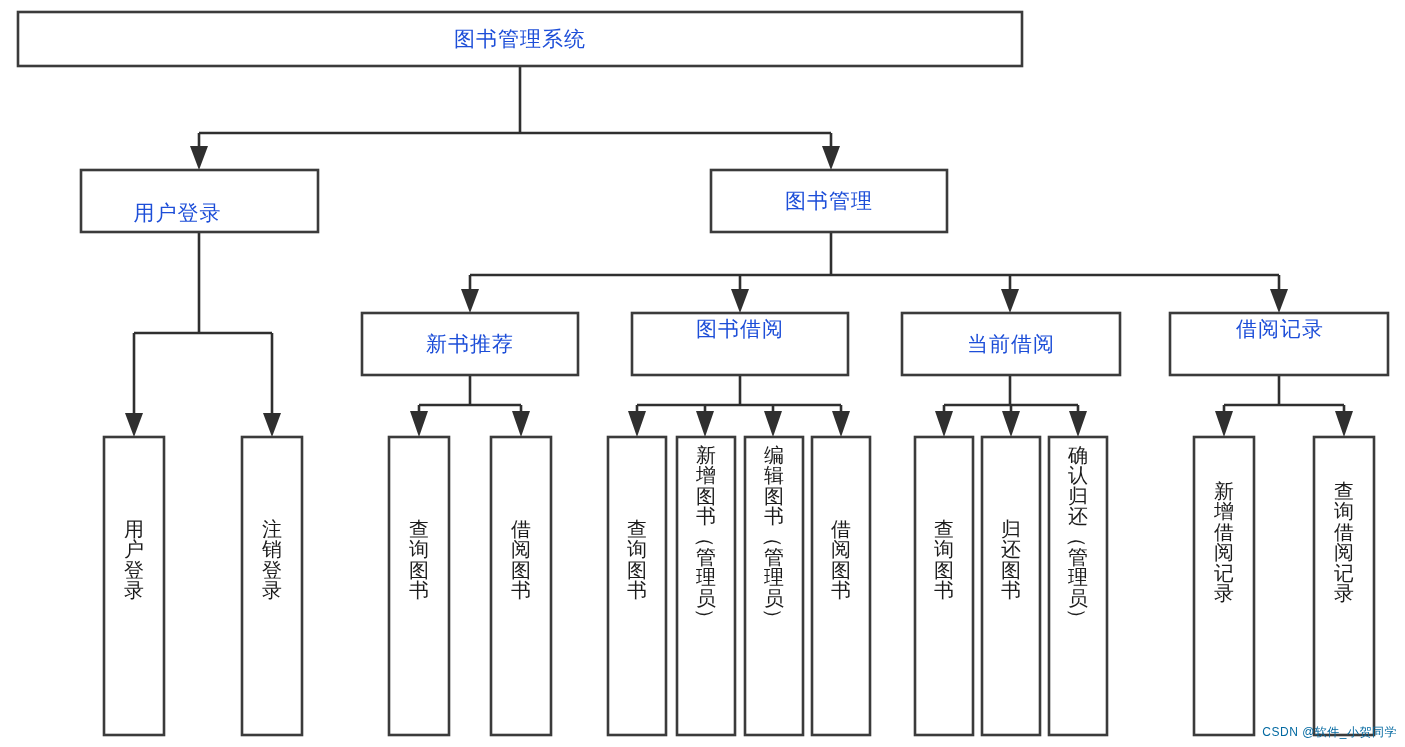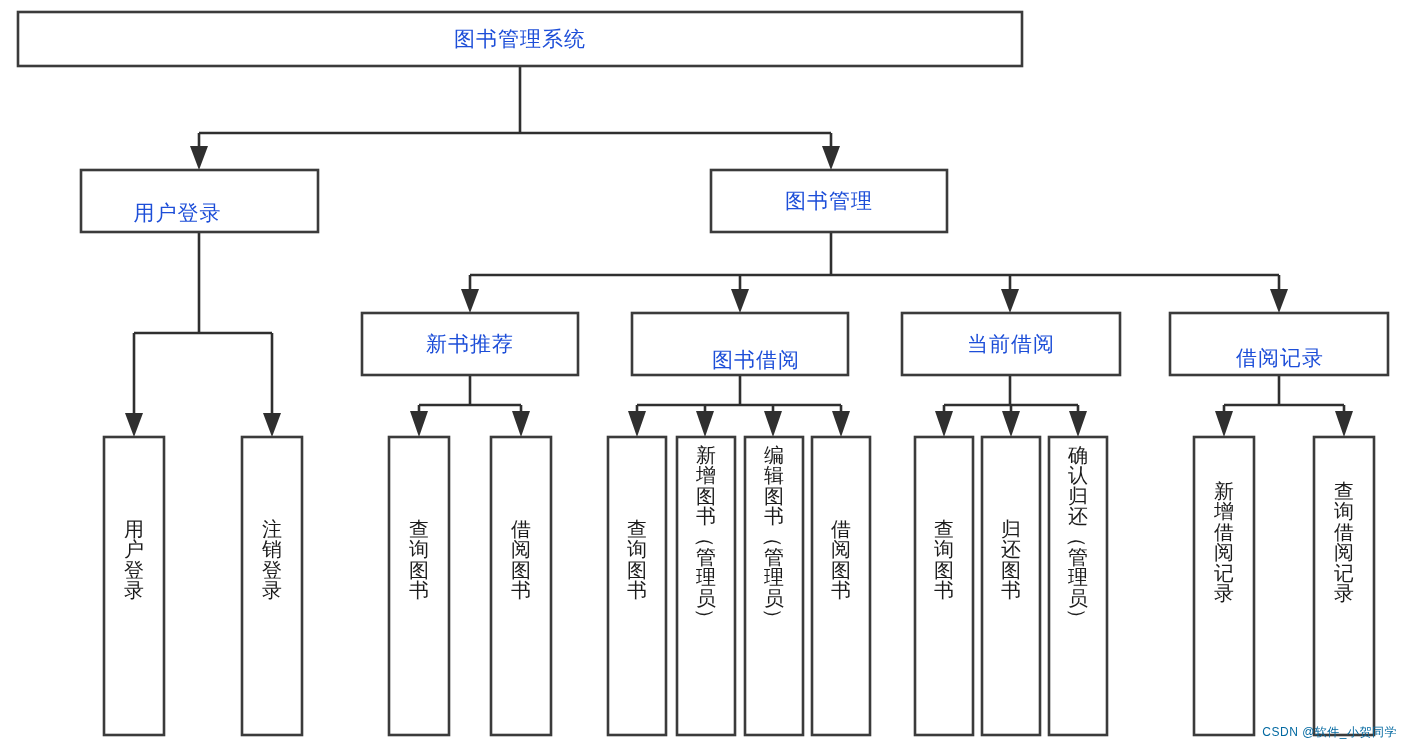--- a/index.html
+++ b/index.html
@@ -191,23 +191,23 @@
     <rect class="node-box" x="1314" y="437" width="60" height="298"></rect>
 
   </svg>
 
   <div class="htext-wrap" style="left:18px; top:12px; width:1004px; height:54px;">图书管理系统</div>
 
   <div class="htext-wrap" style="left:81px; top:170px; width:193px; height:62px;margin-top:12px;">用户登录</div>
   <div class="htext-wrap" style="left:711px; top:170px; width:236px; height:62px;">图书管理</div>
 
   <div class="htext-wrap" style="left:362px; top:313px; width:216px; height:62px;border-radius:13px;">新书推荐</div>
-  <div class="htext-wrap" style="left:632px; top:329px; width:216px; height:62px;margin-left:16px;">图书借阅</div>
+  <div class="htext-wrap" style="left:632px; top:298px; width:216px; height:62px;">图书借阅</div>
   <div class="htext-wrap" style="left:902px; top:313px; width:218px; height:62px;">当前借阅</div>
-  <div class="htext-wrap" style="left:1170px; top:327px; width:220px; height:62px;">借阅记录</div>
+  <div class="htext-wrap" style="left:1170px; top:298px; width:220px; height:62px;">借阅记录</div>
 
   <div class="vtext-wrap" style="left:104px; top:437px; width:60px; height:298px; padding-top:82px;">
       <span>用</span>
       <span>户</span>
       <span>登</span>
       <span>录</span>
     </div>
   <div class="vtext-wrap" style="left:242px; top:437px; width:60px; height:298px; padding-top:82px;">
       <span>注</span>
       <span>销</span>

